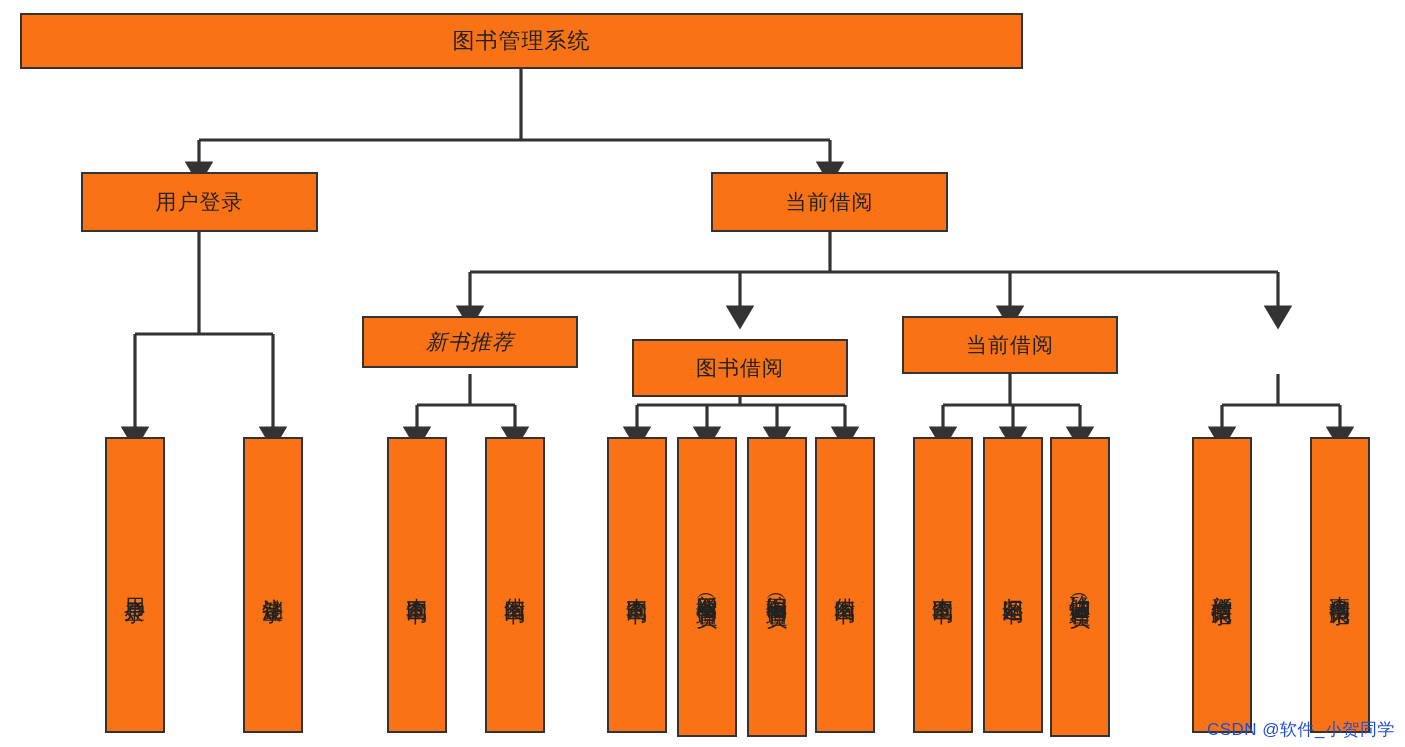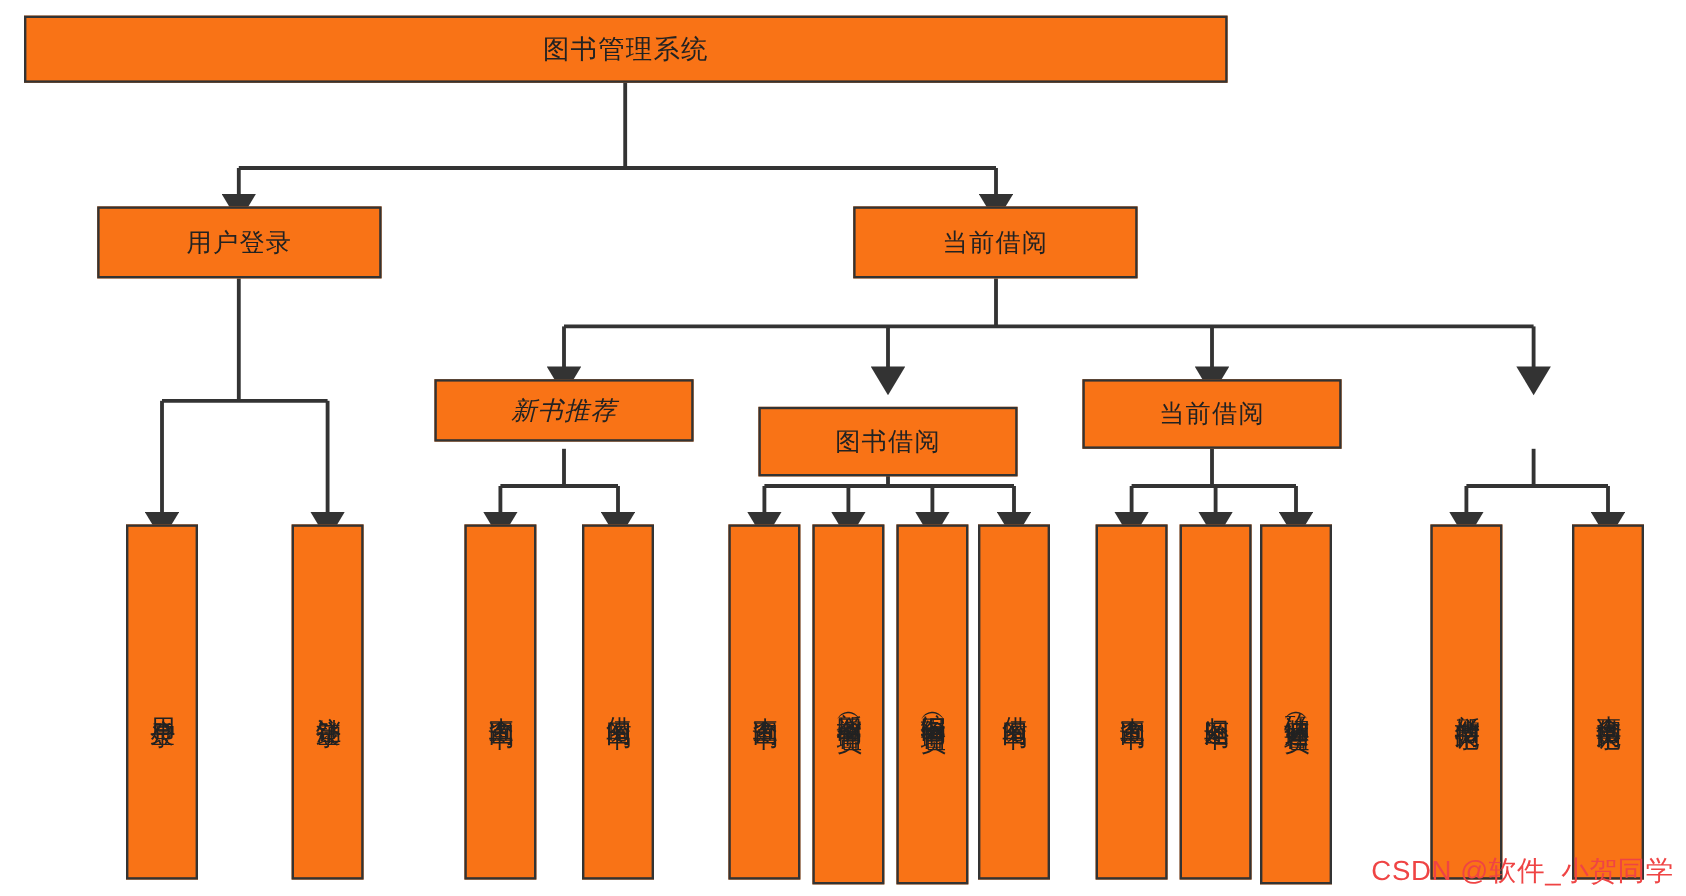--- a/index.html
+++ b/index.html
@@ -8,22 +8,22 @@
   #canvas{position:relative;width:1405px;height:747px;background:#fff;}
   svg#wires{position:absolute;left:0;top:0;width:1405px;height:747px;}
   .node{position:absolute;box-sizing:border-box;background:#f97316;
         border:2.5px solid #333333;display:flex;align-items:center;
         justify-content:center;color:#222222;}
   .node.h{font-size:21px;letter-spacing:1px;}
   .node.v{writing-mode:vertical-rl;text-orientation:upright;
           font-size:21px;line-height:1.12;letter-spacing:2px;
           padding:6px 0;}
   .node.root{font-size:22px;}
-  #watermark{position:absolute;right:10px;bottom:6px;font-size:23px;
-             color:#ef4444;letter-spacing:.5px;white-space:nowrap;}
+  #watermark{position:absolute;right:10px;bottom:6px;font-size:17px;
+             color:#1d4ed8;letter-spacing:.5px;white-space:nowrap;}
 </style>
 </head>
 <body>
 
 <div id="canvas">
 
   <svg id="wires" viewBox="0 0 1405 747" xmlns="http://www.w3.org/2000/svg">
     <defs>
       <marker id="arrow" markerWidth="9" markerHeight="9" refX="0.5" refY="4.5" orient="auto" markerUnits="strokeWidth">
         <path d="M0,0 L0,9 L7.5,4.5 z" fill="#333333"></path>

